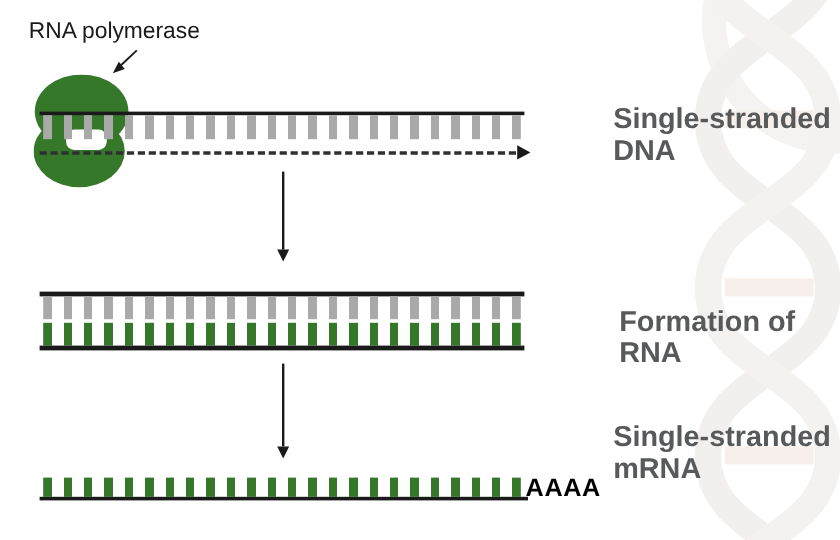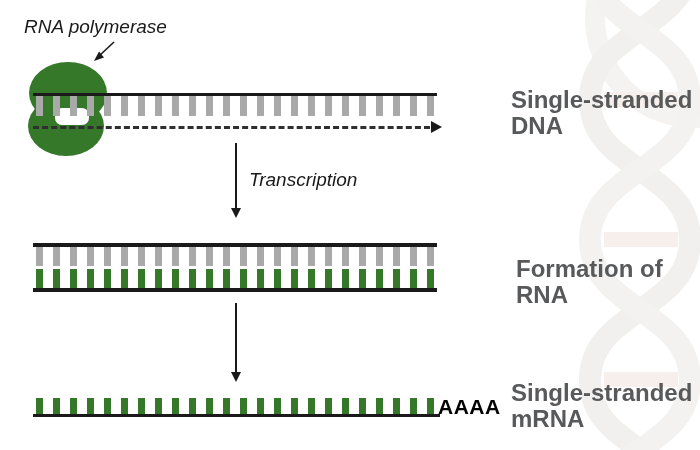--- a/index.html
+++ b/index.html
@@ -22,21 +22,21 @@
     border-top:6.5px solid transparent;border-bottom:6.5px solid transparent;
     border-left:11px solid var(--ink);
   }
   
   .varrow{position:absolute;width:2px;background:var(--ink)}
   .varrow::after{
     content:"";position:absolute;left:-4.5px;bottom:-10px;
     border-left:5.5px solid transparent;border-right:5.5px solid transparent;
     border-top:10px solid var(--ink);
   }
-  .italic-label{position:absolute;font-style:italic;font-size:19px;color:var(--ink);white-space:nowrap}
+  .italic-label{position:absolute;font-size:19px;color:var(--ink);white-space:nowrap}
   .stage-label{position:absolute;font-weight:700;font-size:24px;line-height:26px;color:var(--label-gray);width:184px}
   .polya{position:absolute;font-weight:700;font-size:21px;letter-spacing:.5px;color:#000000;white-space:nowrap}
   svg{display:block}
 </style>
 </head>
 <body>
 
 <div class="stage">
 
   <svg class="watermark" width="700" height="450" viewBox="0 0 700 450">
@@ -61,34 +61,33 @@
     <rect x="27" y="46" width="34" height="17" rx="7" fill="#ffffff"></rect>
   </svg>
 
   <div>
     <div class="hline" style="left:33px;top:93px;width:404px;height:3px"></div>
     <div class="comb gray" style="left:36px;top:96px;width:398px;height:20px"></div>
     <div class="dashed-arrow" style="left:33px;top:126px;width:397px"></div>
   </div>
 
   <div class="varrow" style="left:235px;top:143px;height:65px"></div>
-  <div class="italic-label" style="left:249px;top:169px">Transcription</div>
 
   <div>
     <div class="hline" style="left:33px;top:243px;width:404px;height:4px"></div>
     <div class="comb gray" style="left:36px;top:247px;width:398px;height:19px"></div>
     <div class="comb green" style="left:36px;top:269px;width:398px;height:19px"></div>
     <div class="hline" style="left:33px;top:288px;width:404px;height:4px"></div>
   </div>
 
   <div class="varrow" style="left:235px;top:303px;height:69px"></div>
 
   <div>
     <div class="comb green" style="left:36px;top:398px;width:398px;height:16px"></div>
     <div class="hline" style="left:33px;top:414px;width:407px;height:3px"></div>
     <div class="polya" style="left:438px;top:395px">AAAA</div>
   </div>
 
   <div class="stage-label" style="left:511px;top:87px">Single-stranded DNA</div>
   <div class="stage-label" style="left:516px;top:256px;width:190px">Formation of RNA</div>
-  <div class="stage-label" style="left:511px;top:380px">Single-stranded mRNA</div>
+  <div class="stage-label" style="left:511px;top:352px">Single-stranded mRNA</div>
 
 </div>
 
 </body></html>

